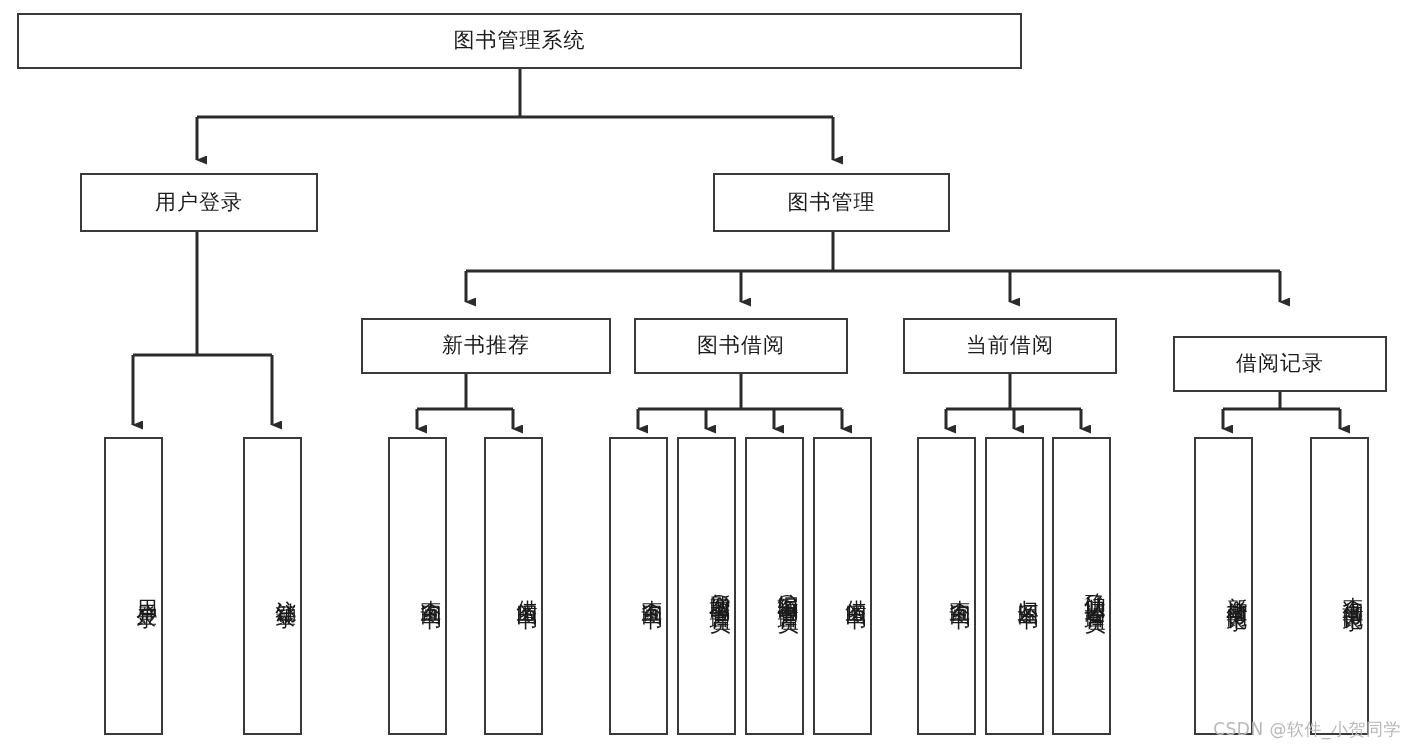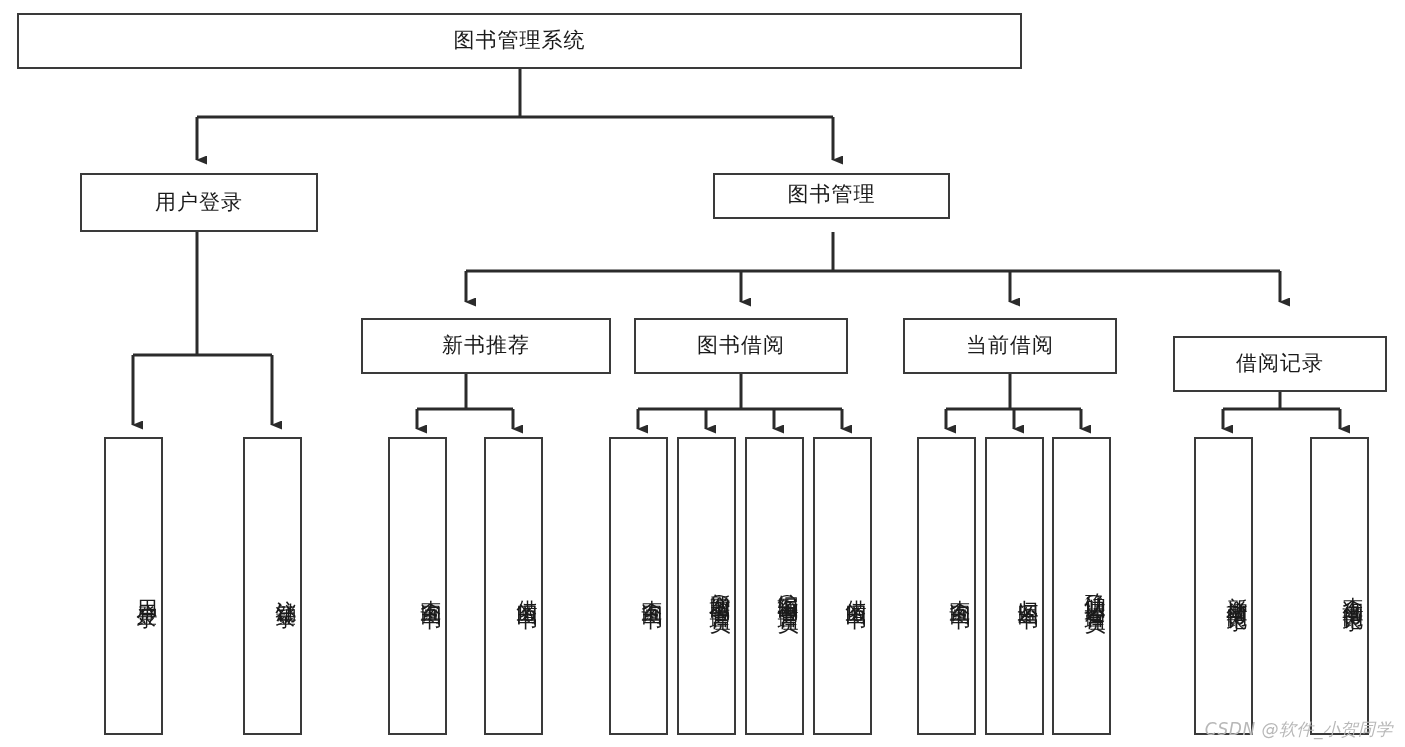--- a/index.html
+++ b/index.html
@@ -53,28 +53,27 @@
   .node .lbl {
     display: block;
     white-space: pre-line;
   }
   .node.vert .lbl {
     writing-mode: vertical-rl;
     text-orientation: upright;
   }
   #watermark {
     position: absolute;
-    right: 12px;
+    right: 4px;
     bottom: 6px;
     font-size: 17px;
     color: #b8b8b8;
     letter-spacing: 0.5px;
     white-space: nowrap;
     font-family: "DejaVu Sans", "Liberation Sans", sans-serif;
-    font-style: italic;
   }
 </style>
 </head>
 <body>
 
 <div id="canvas">
 
   <svg id="wires" viewBox="0 0 1405 747">
     <defs>
       <marker id="arrow" markerWidth="10" markerHeight="11" refX="4.5" refY="10" orient="auto" markerUnits="userSpaceOnUse">
@@ -127,21 +126,21 @@
   </svg>
 
   <div class="node horiz" style="left:17px; top:13px; width:1005px; height:56px;">
     <span class="lbl">图书管理系统</span>
   </div>
 
   <div class="node horiz" style="left:80px; top:173px; width:238px; height:59px;">
     <span class="lbl">用户登录</span>
   </div>
 
-  <div class="node horiz" style="left:713px; top:173px; width:237px; height:46px;font-family:Liberation Mono, monospace;">
+  <div class="node horiz" style="left:713px; top:173px; width:237px; height:59px;">
     <span class="lbl">图书管理</span>
   </div>
 
   <div class="node horiz" style="left:361px; top:318px; width:250px; height:56px;">
     <span class="lbl">新书推荐</span>
   </div>
 
   <div class="node horiz" style="left:634px; top:318px; width:214px; height:56px;">
     <span class="lbl">图书借阅</span>
   </div>

